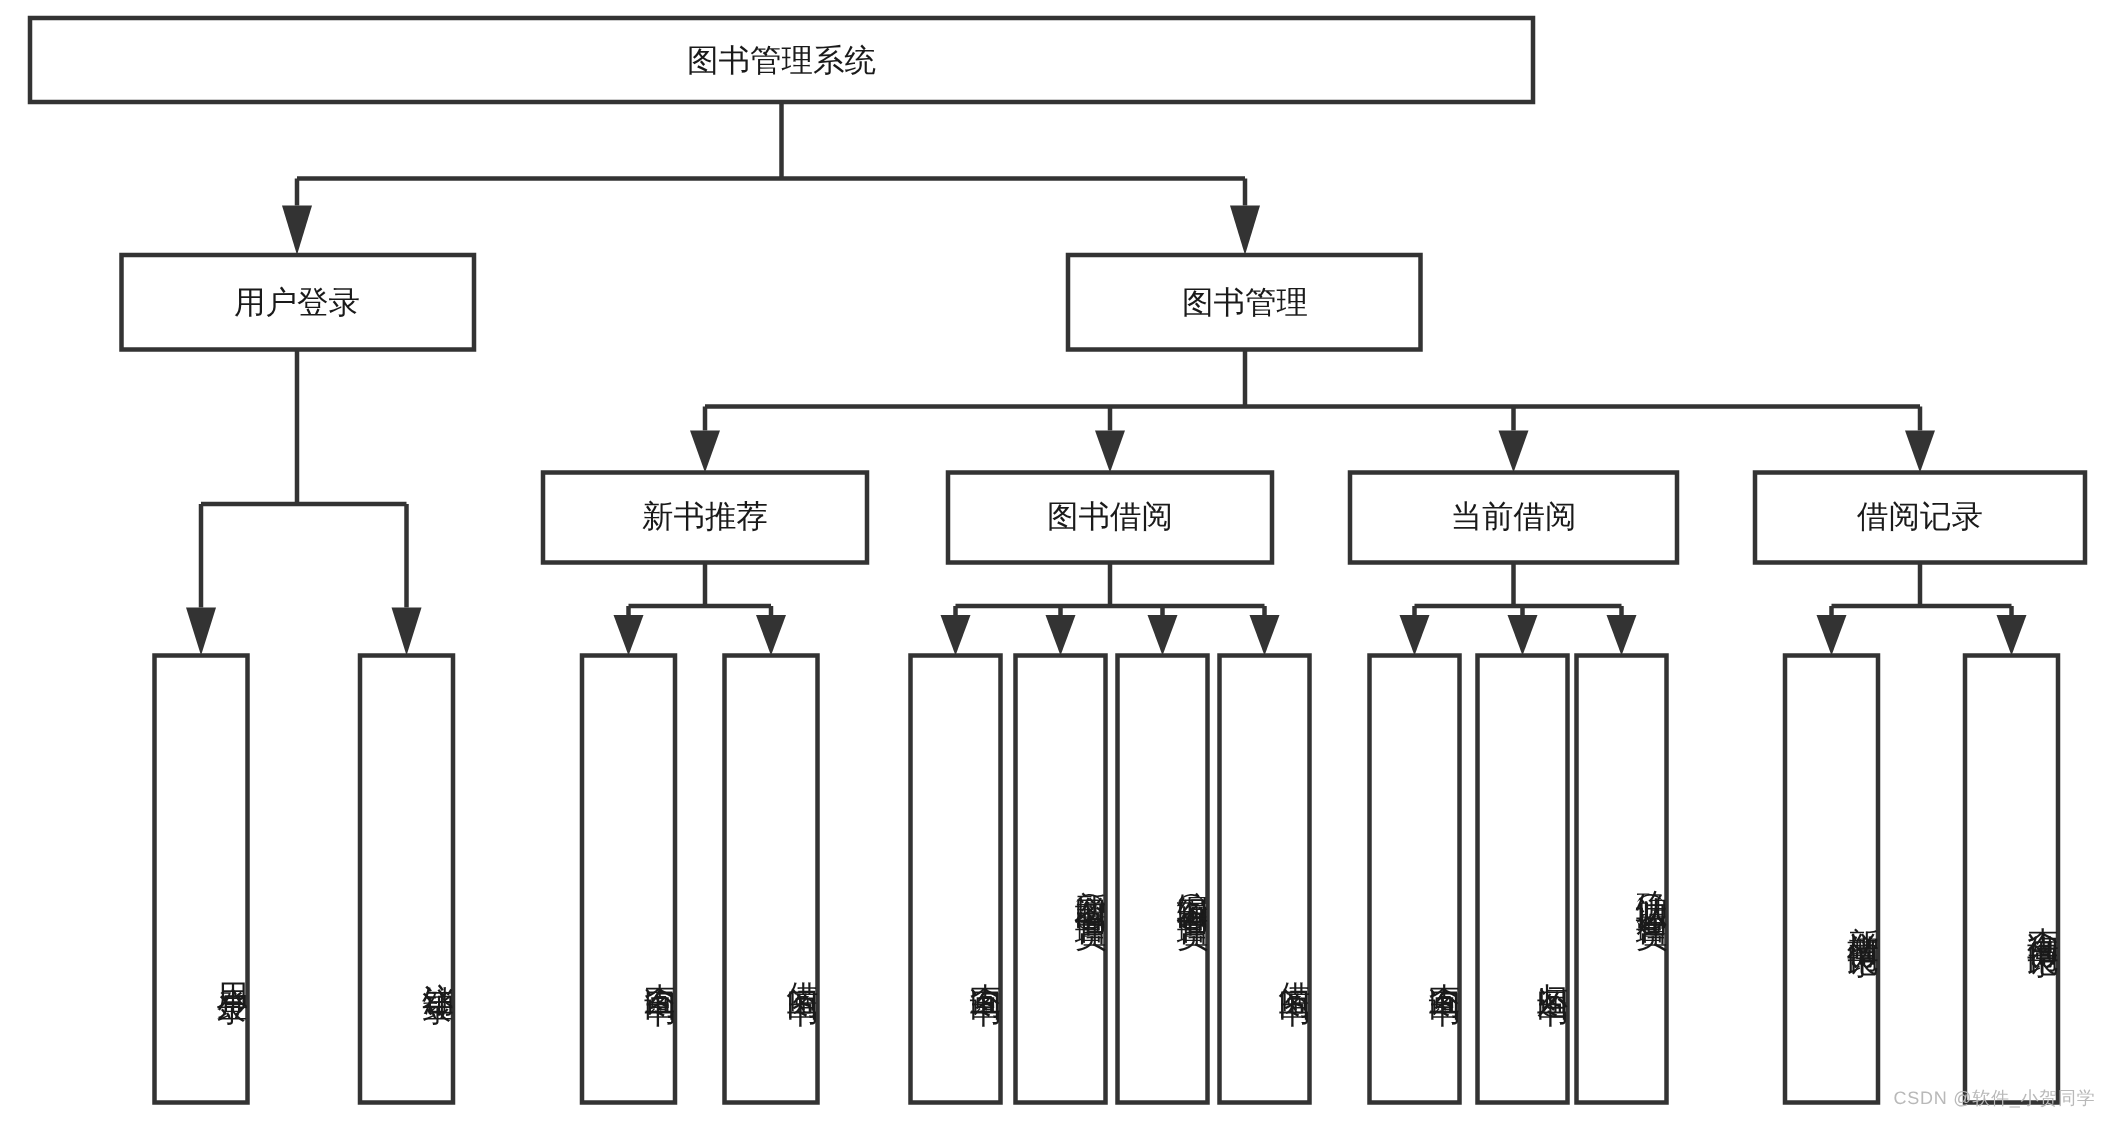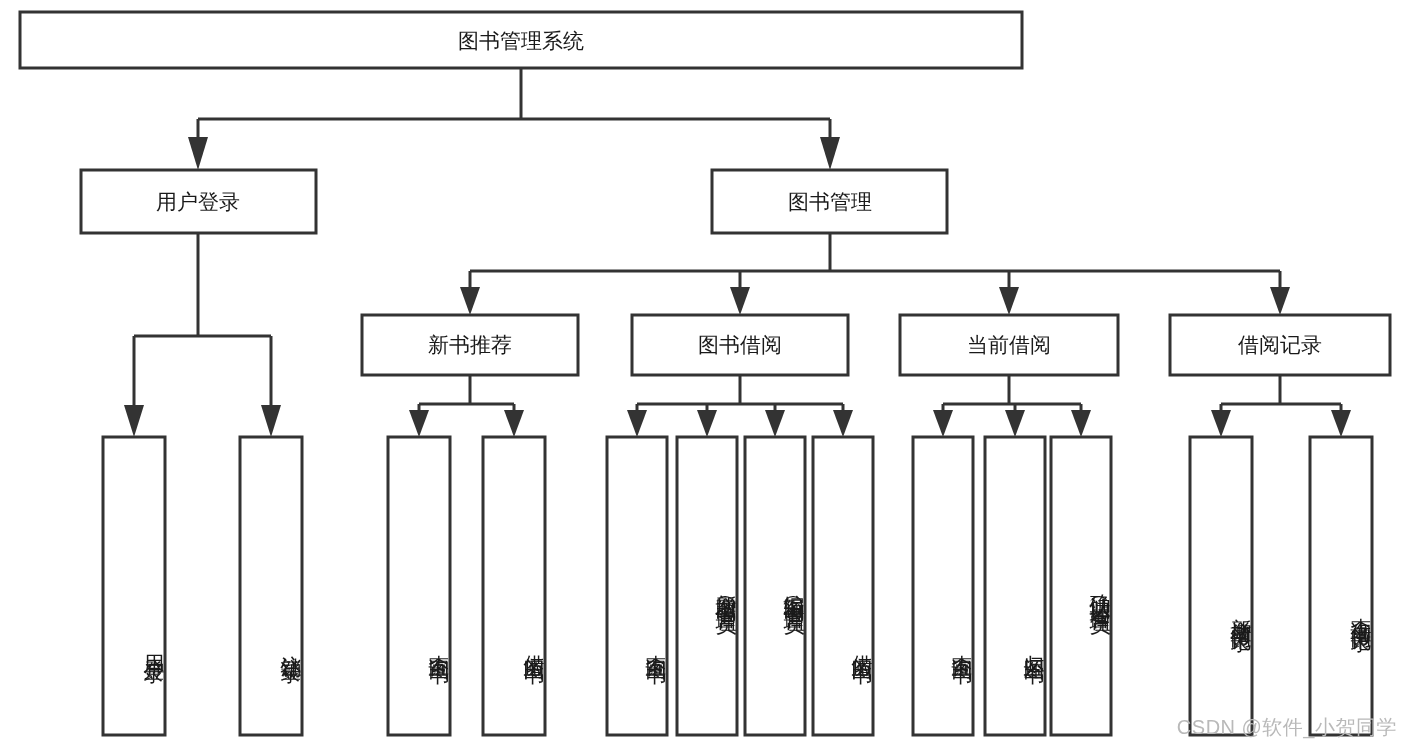--- a/index.html
+++ b/index.html
@@ -61,21 +61,21 @@
     justify-content: center;
     white-space: nowrap;
     pointer-events: none;
     user-select: none;
   }
   .watermark {
     position: absolute;
     right: 8px;
     bottom: 6px;
     font-family: "Liberation Sans", "DejaVu Sans", sans-serif;
-    font-size: 20px;
+    font-size: 12px;
     color: #b9b9b9;
     letter-spacing: 0.5px;
     white-space: nowrap;
   }
 </style>
 </head>
 <body>
 
 <div id="stage">
 

